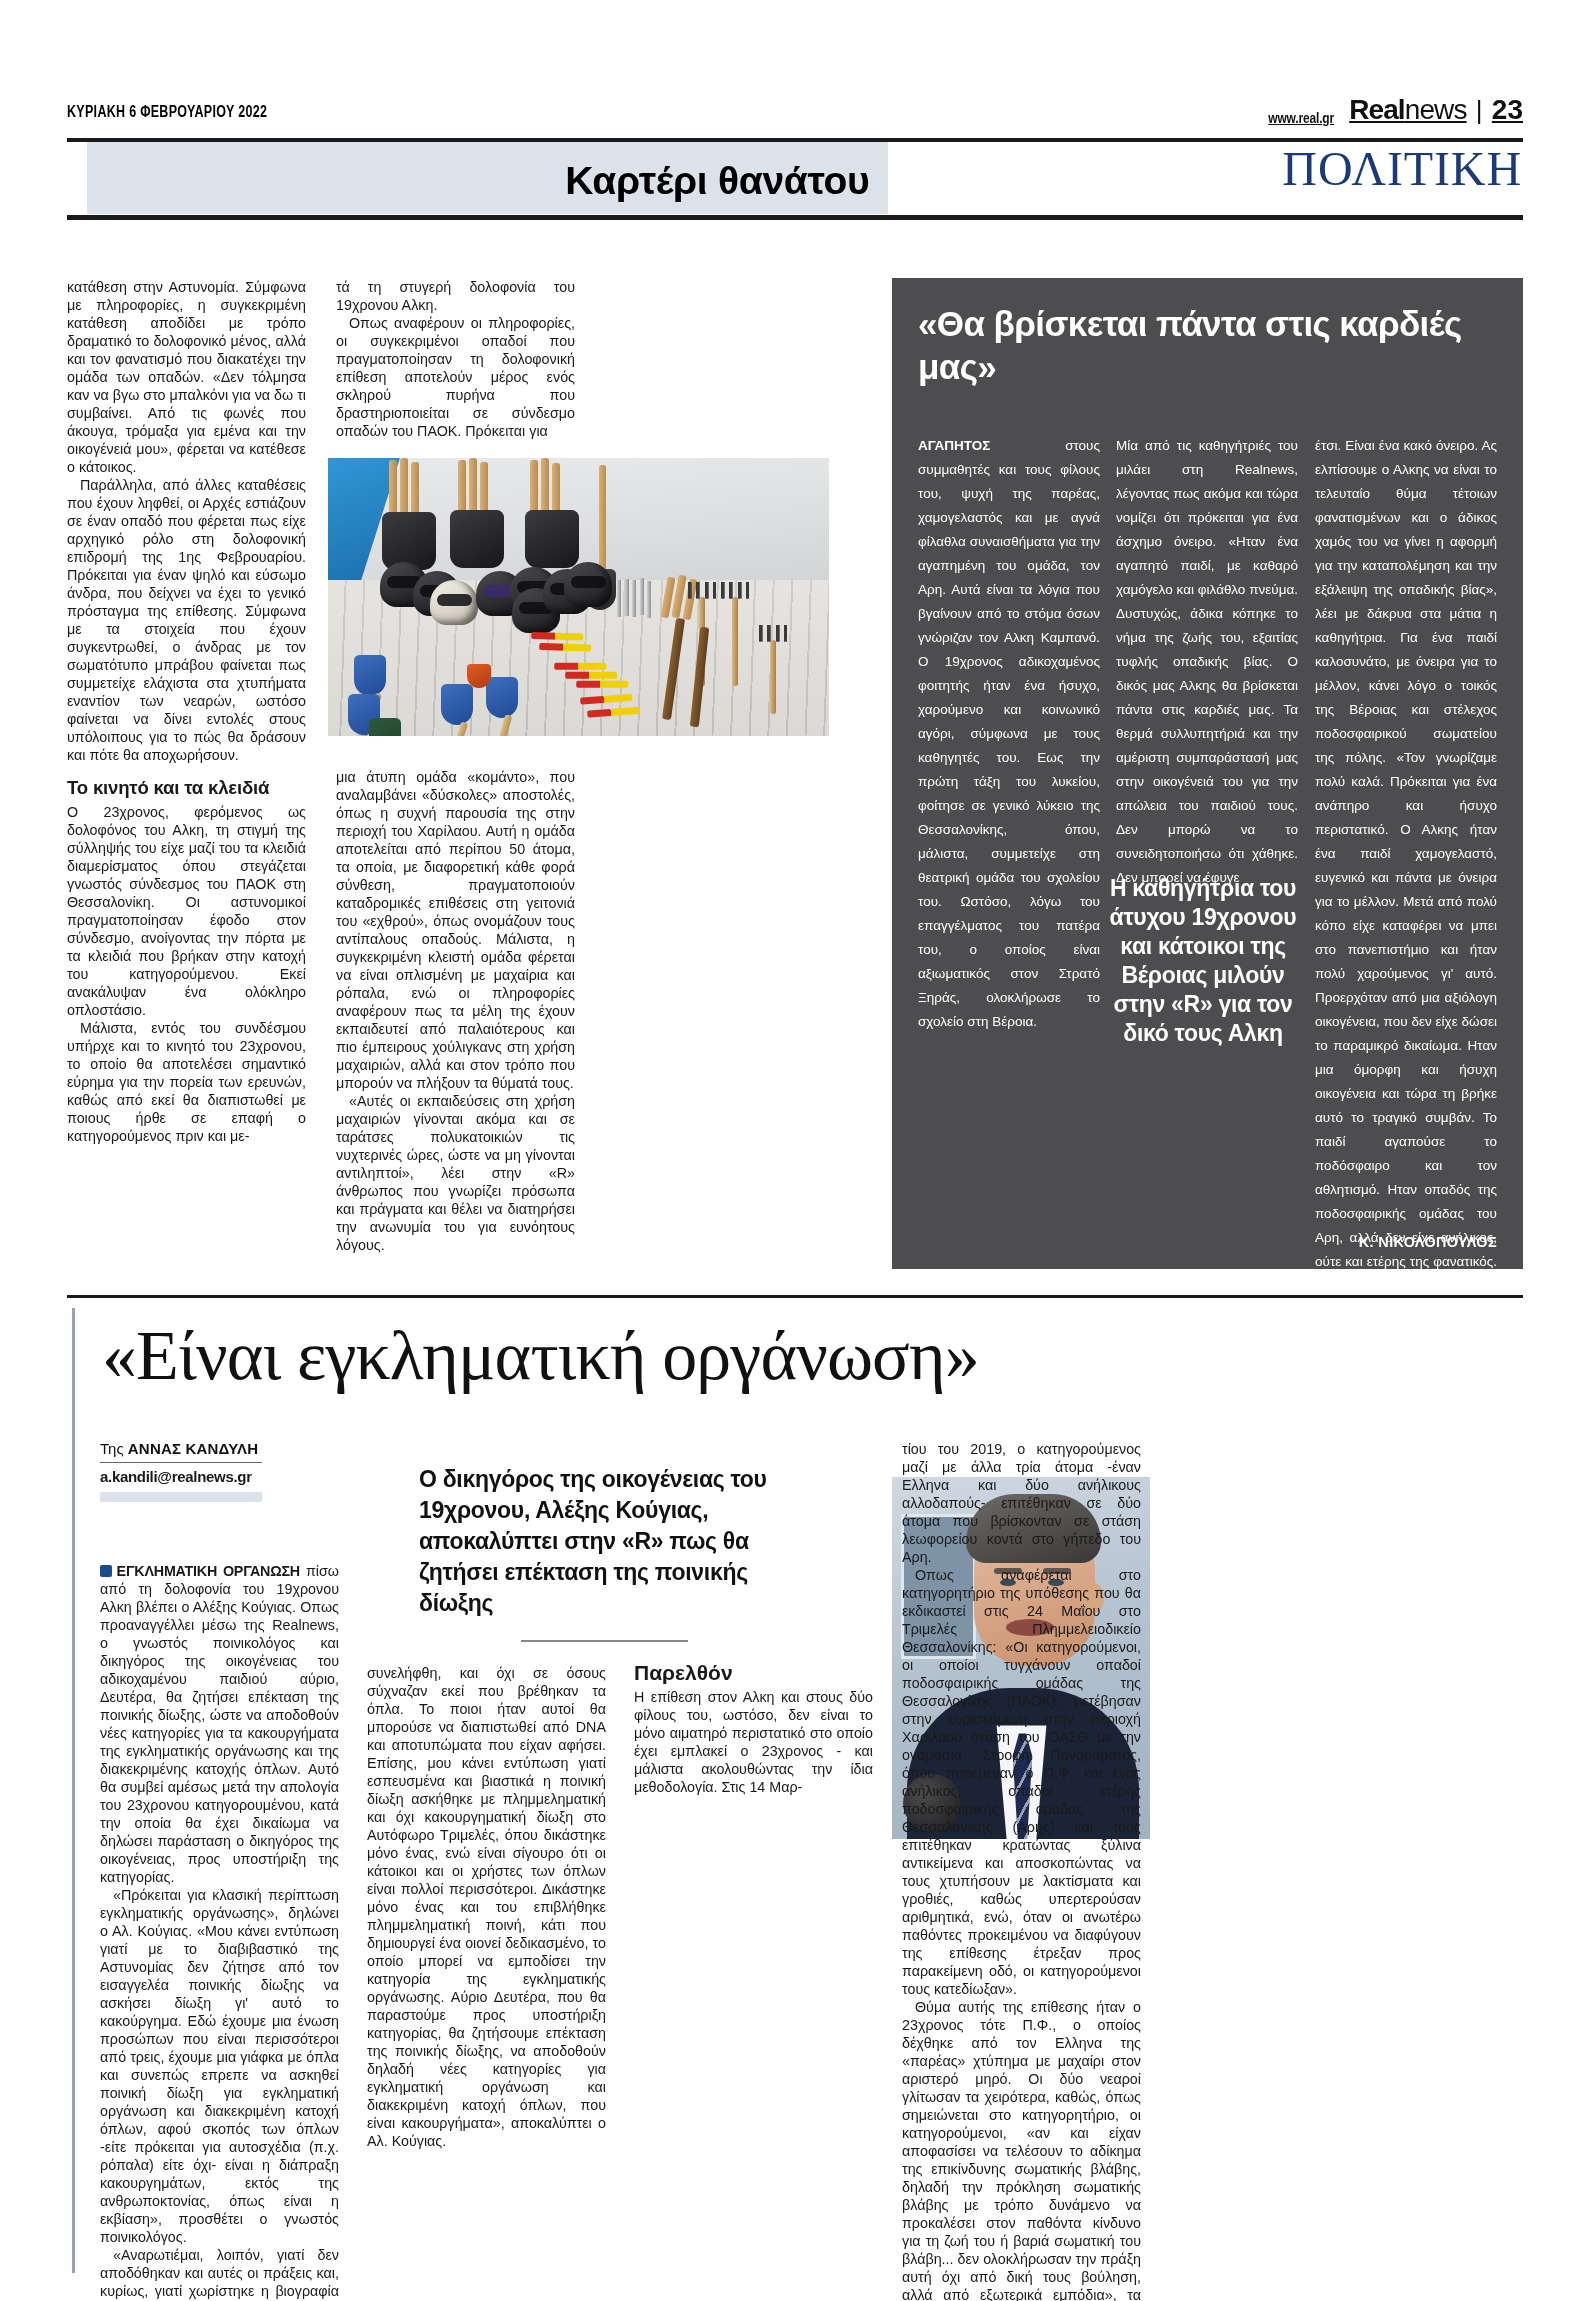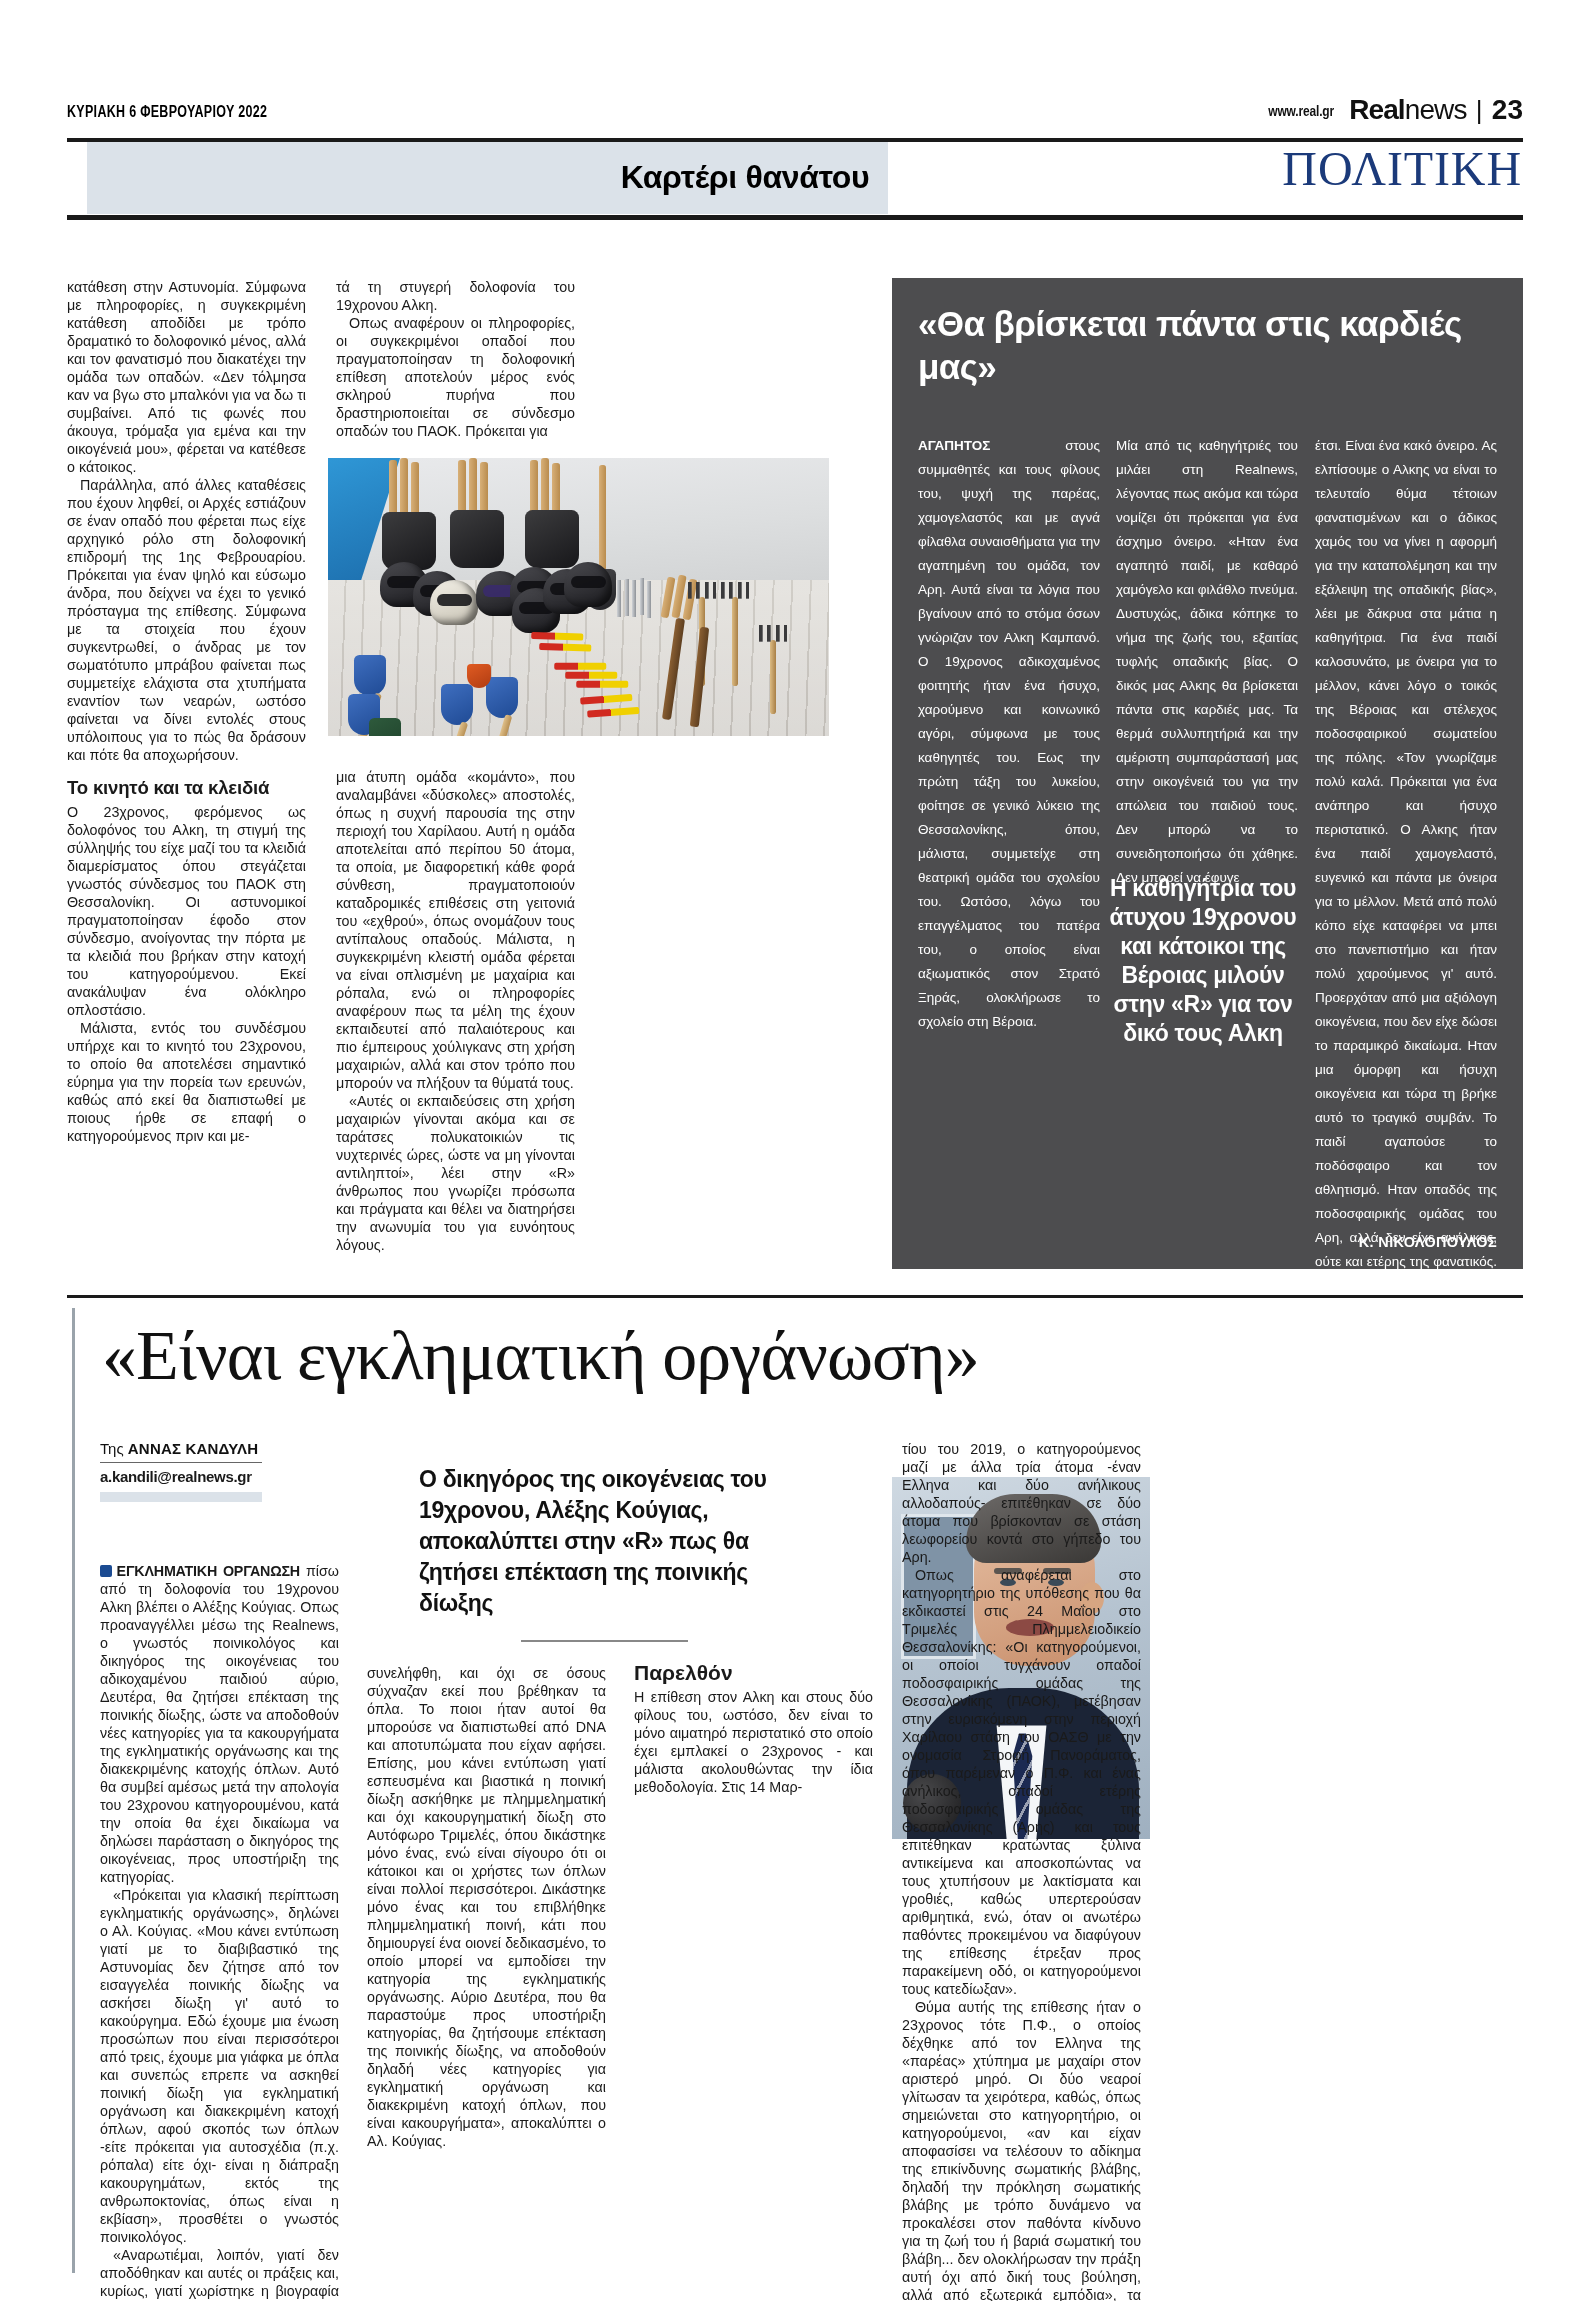--- a/index.html
+++ b/index.html
@@ -18,21 +18,21 @@
     position:absolute; left:67px; top:100px; width:1456px; height:35px;
   }
   .dateline {
     position:absolute; left:0; top:2.8px;
     font-size:16px; font-weight:700; letter-spacing:0.4px;
     transform:scaleX(0.78); transform-origin:left center;
     color:#000;
   }
   .mast-right {
     position:absolute; right:0; top:-5.6px;
-    display:flex; align-items:center; gap:7.4px;
+    display:flex; align-items:flex-end; gap:7.4px;text-decoration:underline;
   }
   .mast-url {
     font-size:15px; font-weight:700;
     transform:scaleX(0.8); transform-origin:right baseline;
     letter-spacing:-0.2px;
   }
   .mast-brand { font-size:28px; font-weight:700; letter-spacing:-0.9px; }
   .mast-brand .bold { font-weight:800; }
   .mast-brand .thin { font-weight:400; }
   .mast-bar { font-size:26px; font-weight:400; color:#111; margin:0 1.9px; }
@@ -42,21 +42,21 @@
     position:absolute; left:67px; top:138px; width:1456px; height:3.7px; background:#1a1a1a;
   }
 
   
   .kicker-band {
     position:absolute; left:87px; top:142px; width:801px; height:72px;
     background:#dbe2e9;
   }
   .kicker-text {
     position:absolute; right:18.6px; top:16.7px;
-    font-size:32px; font-weight:800; color:#000; letter-spacing:-0.3px;
+    font-size:39px; font-weight:800; color:#000; letter-spacing:-0.3px;
   }
   .section-name {
     position:absolute; right:67px; top:141px;
     font-family:"Liberation Serif", serif;
     font-size:48px; color:#1b3a7a; letter-spacing:0.9px;
     font-weight:400;
   }
   .rule-under {
     position:absolute; left:67px; top:215px; width:1456px; height:4.6px; background:#1a1a1a;
   }

